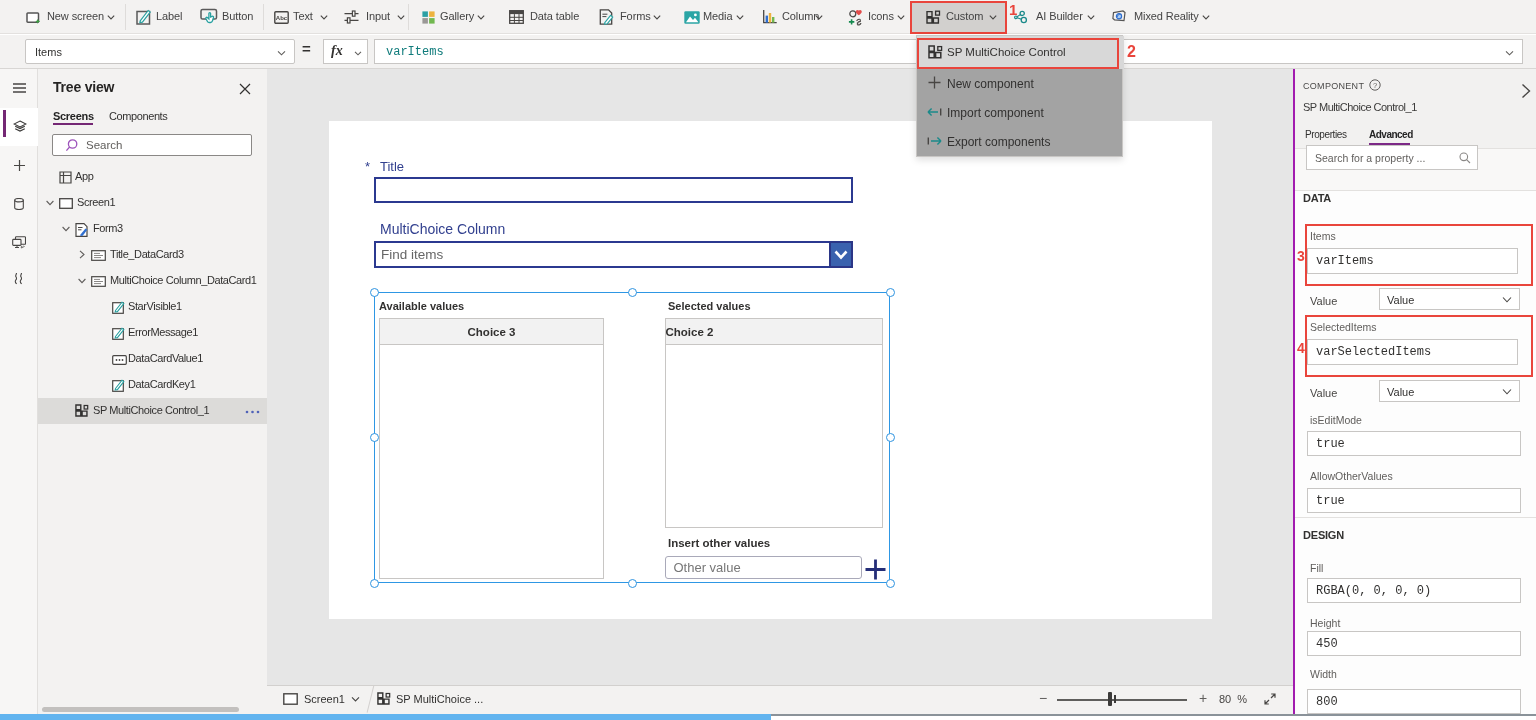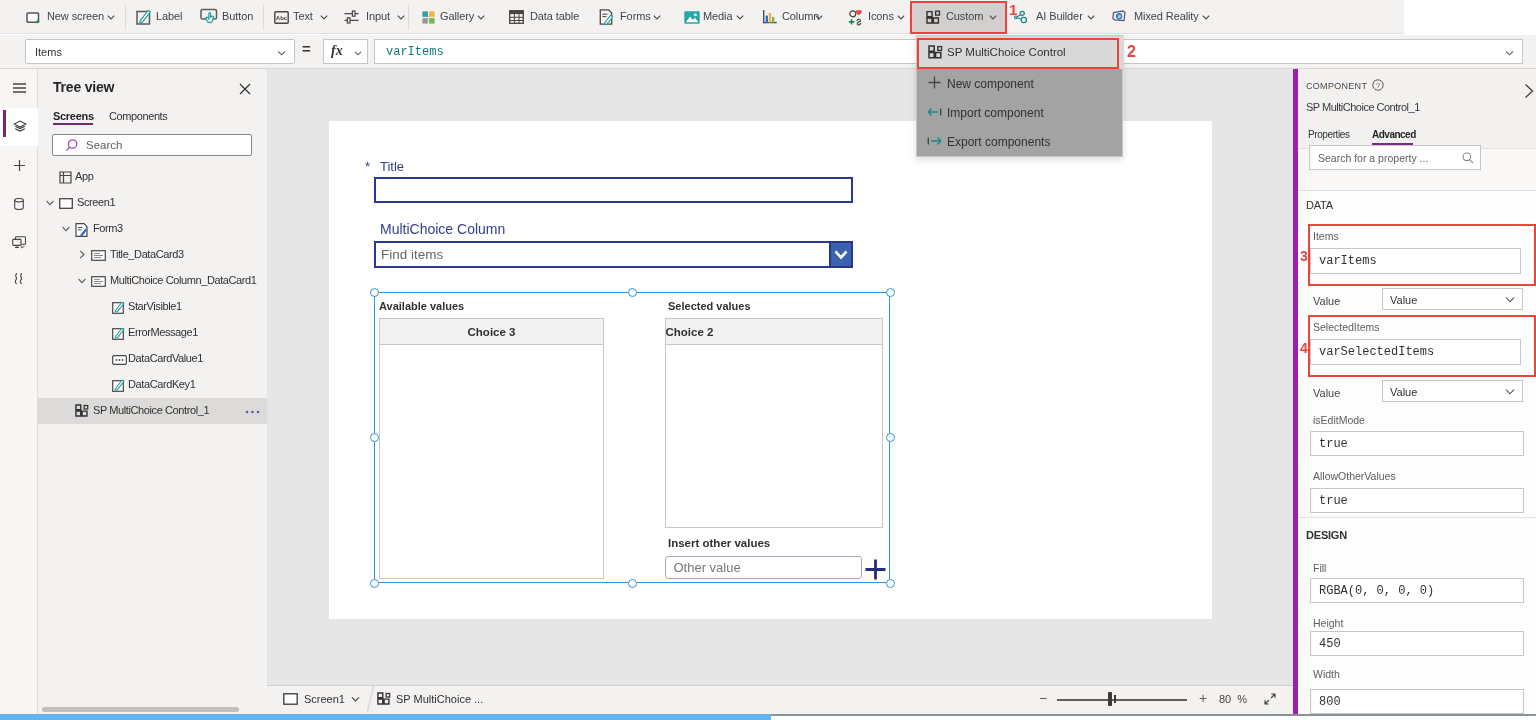--- a/index.html
+++ b/index.html
@@ -2,39 +2,39 @@
 <html><head>
 <meta charset="utf-8">
 <style>
   * { margin:0; padding:0; box-sizing:border-box; }
   html,body { width:1536px; height:720px; overflow:hidden; }
   body { font-family:"Liberation Sans", sans-serif; position:relative; background:#fff; color:#323130; }
   .abs { position:absolute; }
   .mono { font-family:"Liberation Mono", monospace; }
   svg { display:block; }
   
-  #ribbon { left:0; top:0; width:1404px; height:34px; background:#f3f2f1; border-bottom:1px solid #e3e1df; }
+  #ribbon { left:0; top:0; width:1536px; height:34px; background:#f3f2f1; border-bottom:1px solid #e3e1df; }
   .rtxt { position:absolute; top:10px; font-size:11px; letter-spacing:-0.1px; color:#444; white-space:nowrap; }
   .ricon { position:absolute; }
   .rchev { position:absolute; top:14px; }
   .rdiv { position:absolute; top:4px; height:26px; width:1px; background:#dedcda; }
   
   #fbar { left:0; top:35px; width:1536px; height:34px; background:#f3f2f1; border-bottom:1px solid #d8d6d4; }
   .finput { position:absolute; background:#fff; border:1px solid #c8c6c4; }
   
   #rail { left:0; top:69px; width:38px; height:645px; background:#f7f6f5; border-right:1px solid #e1dfdd; }
   
   #tree { left:38px; top:69px; width:229px; height:645px; background:#f3f2f1; }
   .trow { position:absolute; left:0; width:229px; height:26px; font-size:11px; letter-spacing:-0.4px; color:#323130; white-space:nowrap; }
   .trow span.lbl { position:absolute; top:6px; }
   
   #cv { left:267px; top:69px; width:1026px; height:616px; background:#e6e6e6; }
   #page { position:absolute; left:62px; top:52px; width:883px; height:498px; background:#fff; }
   
-  #rp { left:1293px; top:69px; width:243px; height:651px; background:#fdfdfd; border-left:5px solid #a21caf; }
+  #rp { left:1293px; top:69px; width:243px; height:651px; background:#fdfdfd; border-left:2px solid #a21caf; }
   .plabel { position:absolute; font-size:10.5px; color:#605e5c; }
   .pinput { position:absolute; background:#fff; border:1px solid #c8c6c4; font-family:"Liberation Mono",monospace; font-size:12px; color:#323130; line-height:24px; padding-left:8px; }
   .redbox { position:absolute; border:2px solid #e9453c; }
   .rednum { position:absolute; color:#e9453c; font-size:14px; font-weight:bold; }
   
   #bbar { left:267px; top:685px; width:1026px; height:29px; background:#f3f2f1; border-top:1px solid #d2d0ce; }
   .hdl { position:absolute; width:9px; height:9px; border-radius:50%; background:#fff; border:1.6px solid #2e93e0; }
 </style>
 </head>
 <body>
@@ -375,21 +375,21 @@
     <div style="position:absolute;left:74px;top:74px;width:41px;height:3px;background:#7c2987;"></div>
     <div style="position:absolute;left:0;top:79px;width:243px;height:1px;background:#e3e1df;"></div>
     <div style="position:absolute;left:11px;top:76px;width:172px;height:25px;background:#fff;border:1px solid #c8c6c4;">
       <span style="position:absolute;left:8px;top:6px;font-size:10.5px;color:#605e5c;">Search for a property ...</span>
       <svg style="position:absolute;right:6px;top:6px;" width="12" height="12" viewBox="0 0 12 12">
         <circle cx="4.8" cy="4.8" r="3.8" fill="none" stroke="#8a8886" stroke-width="1.1"></circle>
         <path d="M7.6 7.6 L11 11" stroke="#8a8886" stroke-width="1.1"></path>
       </svg>
     </div>
     <div style="position:absolute;left:0;top:121px;width:243px;height:1px;background:#e3e1df;"></div>
-    <div style="position:absolute;left:8px;top:130px;font-size:11px;font-weight:normal;letter-spacing:-0.2px;color:#323130;">DATA</div>
+    <div style="position:absolute;left:8px;top:123px;font-size:11px;font-weight:bold;letter-spacing:-0.2px;color:#323130;">DATA</div>
     <div class="plabel" style="left:15px;top:161px;">Items</div>
     <div class="pinput" style="left:12px;top:179px;width:211px;height:26px;">varItems</div>
     <div class="redbox" style="left:10px;top:155px;width:228px;height:62px;"></div>
     <div class="rednum" style="left:2px;top:179px;">3</div>
     <div style="position:absolute;left:15px;top:226px;font-size:11px;color:#484644;">Value</div>
     <div style="position:absolute;left:84px;top:219px;width:141px;height:22px;background:#fff;border:1px solid #c8c6c4;">
       <span style="position:absolute;left:7px;top:5px;font-size:11px;color:#323130;">Value</span>
       <svg style="position:absolute;right:7px;top:7px;" width="10" height="8" viewBox="0 0 10 8">
         <path d="M1 1.5 L5 5.8 L9 1.5" fill="none" stroke="#484644" stroke-width="1.1"></path>
       </svg>

